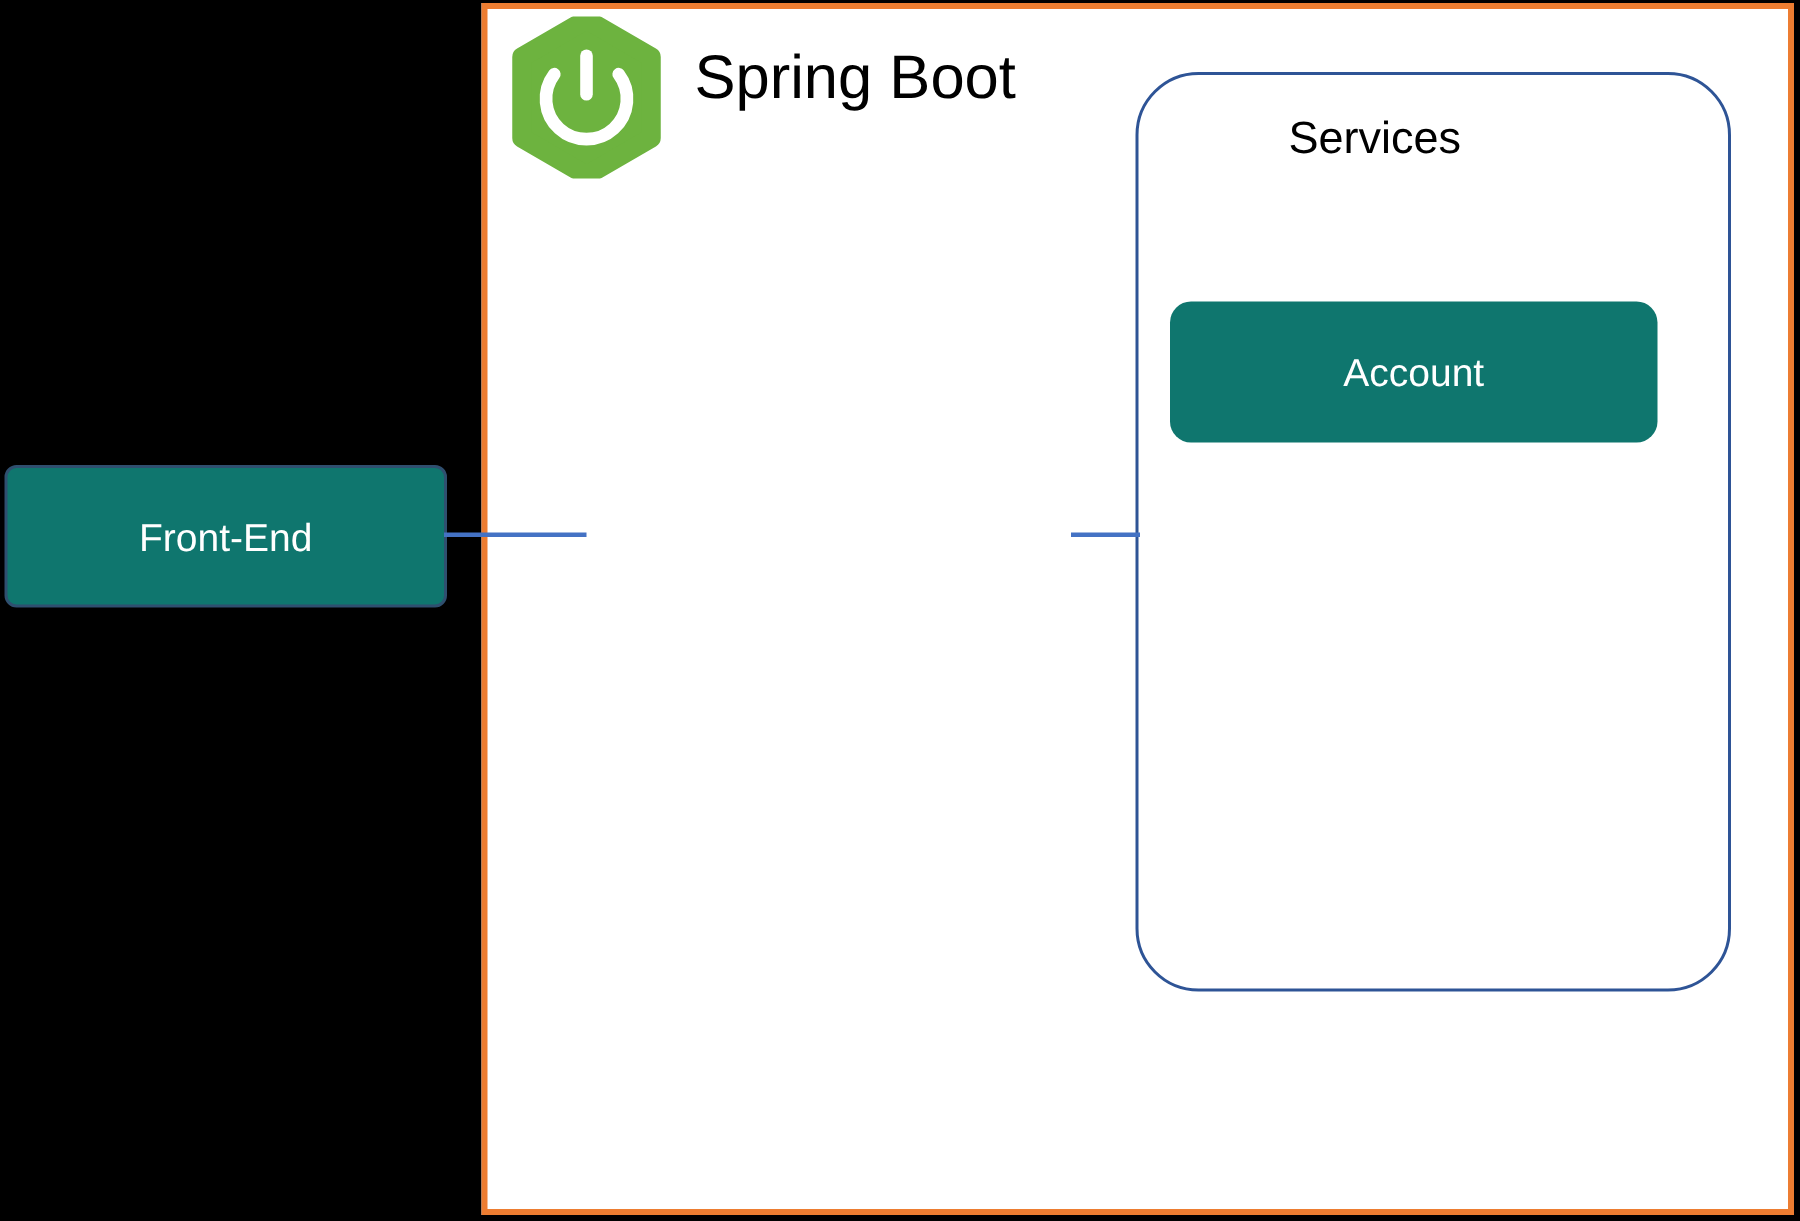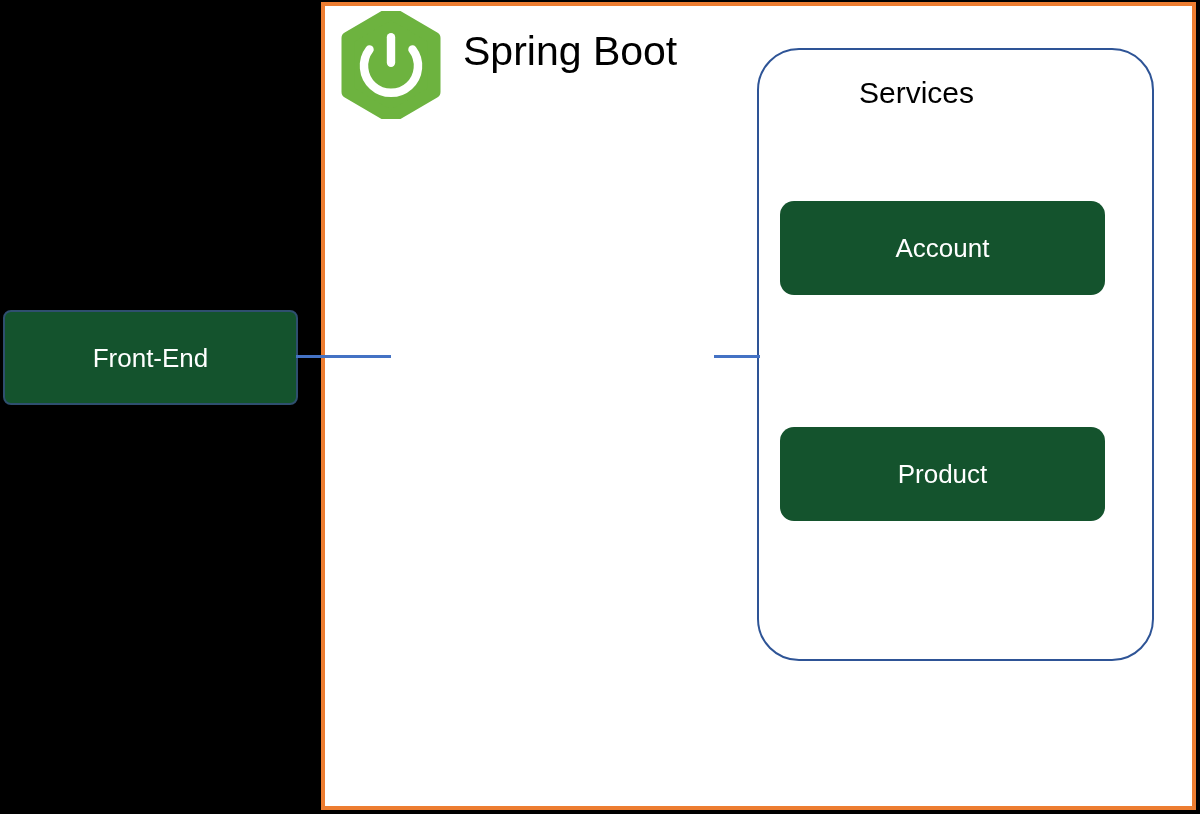--- a/index.html
+++ b/index.html
@@ -67,21 +67,21 @@
     top: 73px;
     font-size: 30px;
     color: #000000;
     white-space: nowrap;
     line-height: 40px;
   }
 
   
   .blue-box {
     position: absolute;
-    background: #14532d;
+    background: #0f766e;
     border-radius: 14px;
     color: #ffffff;
     display: flex;
     align-items: center;
     justify-content: center;
     box-sizing: border-box;
   }
   .blue-box span {
     font-size: 26px;
     line-height: 30px;
@@ -124,23 +124,20 @@
 
   <div class="sb-title">Spring Boot</div>
 
   <div class="services-box"></div>
   <div class="services-title">Services</div>
 
   <div class="blue-box box-account">
     <span>Account</span>
   </div>
 
-  <div class="blue-box box-product">
-    <span>Product</span>
-  </div>
 
 
   <div class="blue-box box-frontend">
     <span>Front-End</span>
   </div>
 
   <div class="connector conn-front-gw"></div>
   <div class="connector conn-gw-svc"></div>
 
 </div>

